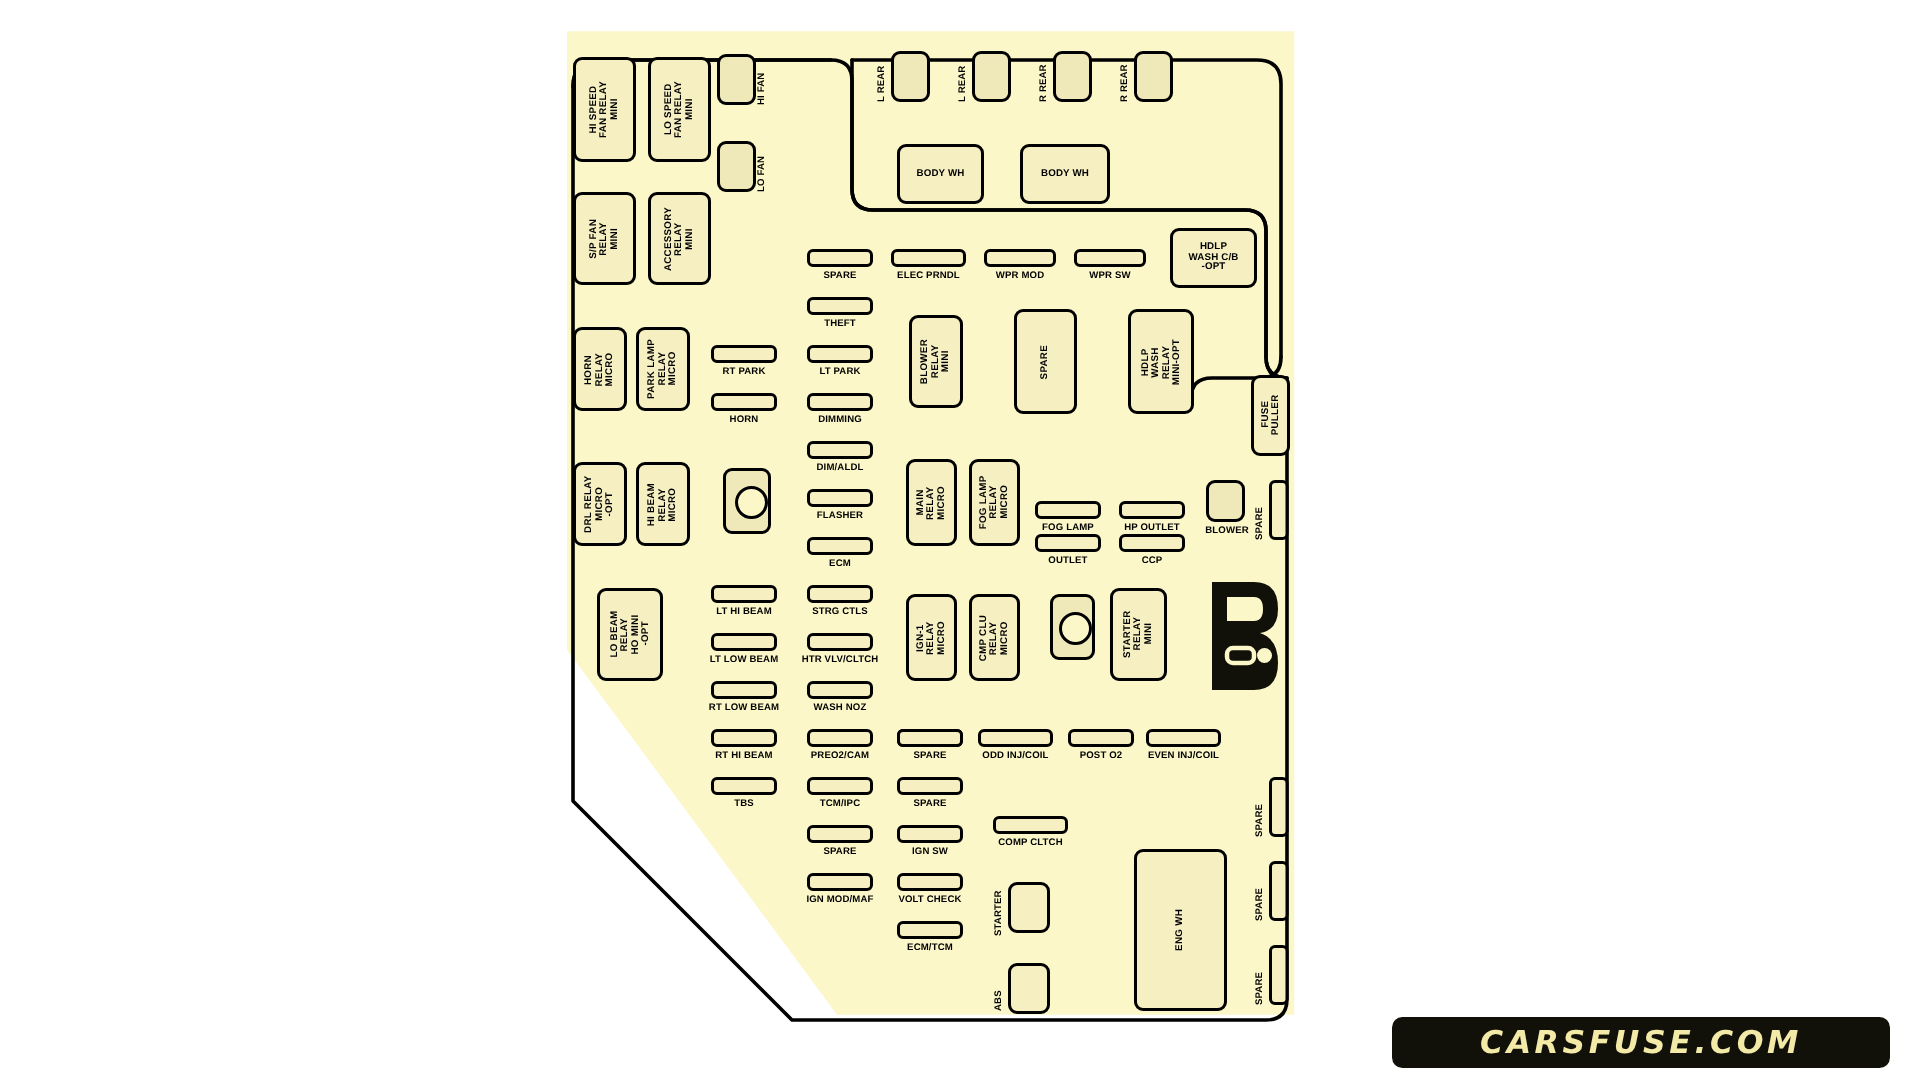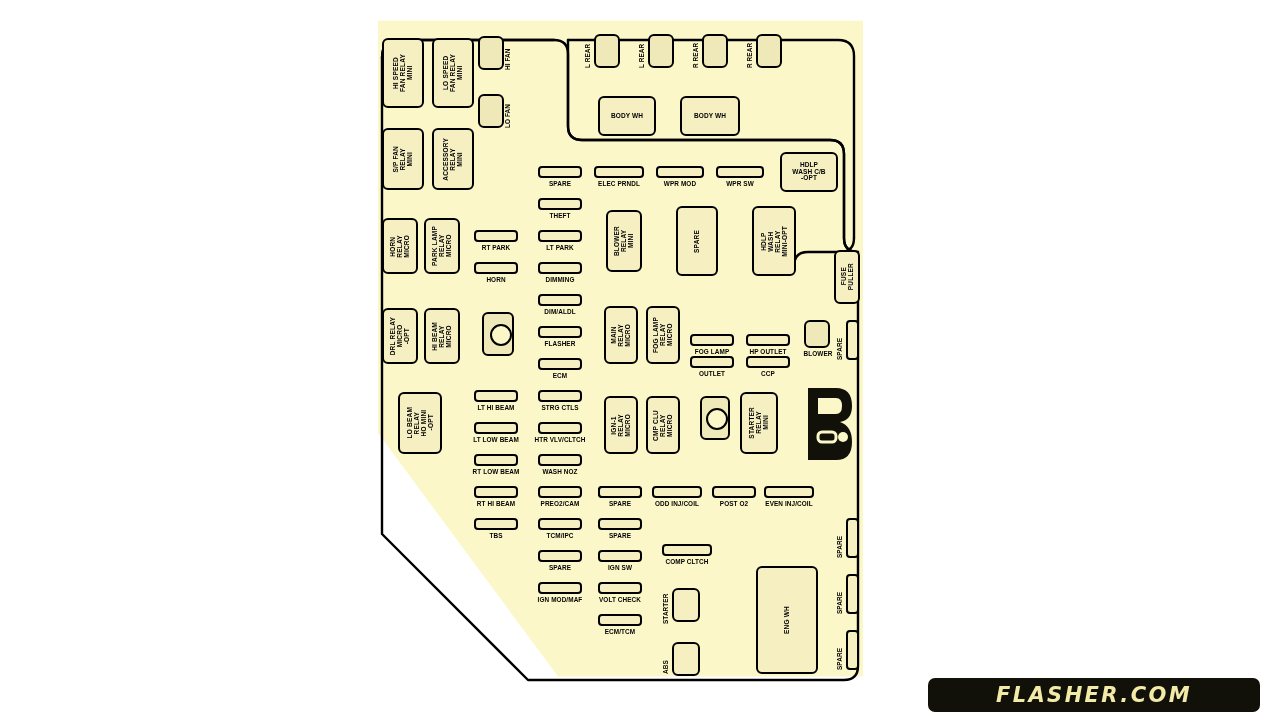--- a/index.html
+++ b/index.html
@@ -354,16 +354,16 @@
   <div class="lblv" style="left:662px;top:588px;height:36px;">STARTER</div>
 
   <div class="cell relay" style="left:672px;top:642px;width:28px;height:34px;"></div>
   <div class="lblv" style="left:662px;top:648px;height:26px;">ABS</div>
 
   <div class="cell relay" style="left:756px;top:566px;width:62px;height:108px;">
     <span class="vtxt">ENG WH</span>
   </div>
 
   <div id="wm">
-    <span>FLASHER.COM</span>
+    <span>CARSFUSE.COM</span>
   </div>
 
 </div>
 
 </body></html>

